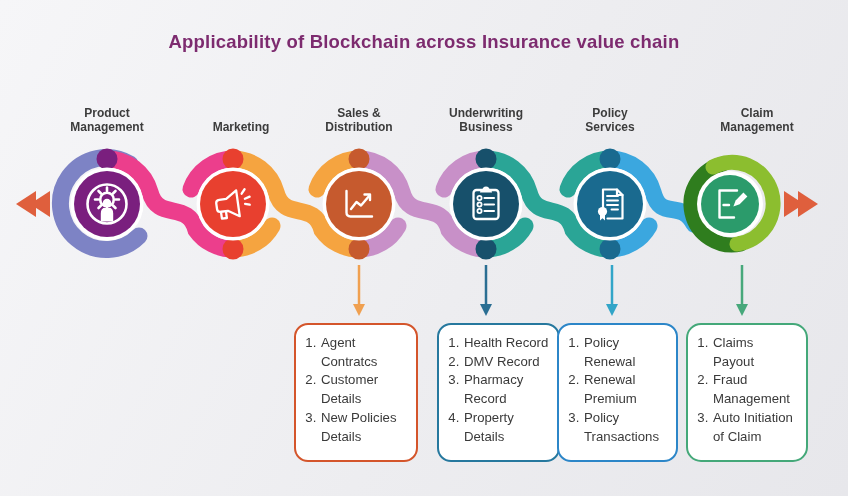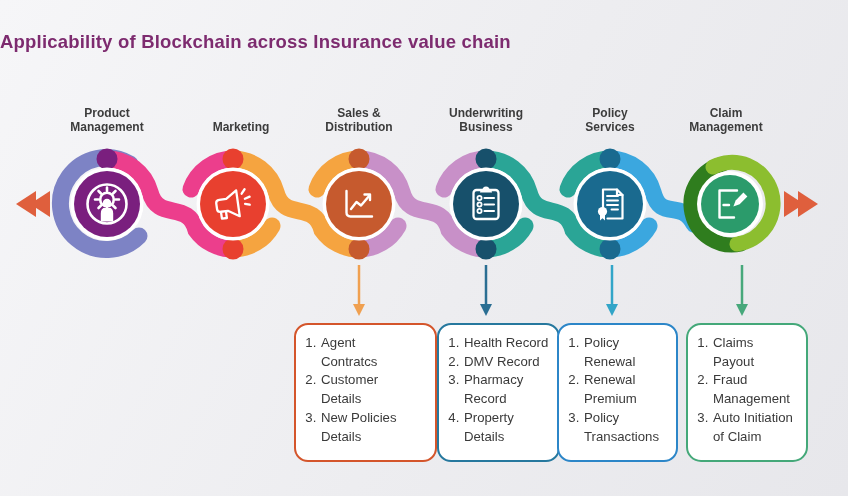--- a/index.html
+++ b/index.html
@@ -2,21 +2,21 @@
 <html><head>
 <meta charset="utf-8">
 <style>
   html,body{margin:0;padding:0;background:#dcdce0;}
   .canvas{
     position:relative;width:848px;height:496px;overflow:hidden;
     background:linear-gradient(118deg,#f6f6f8 0%,#ededf0 55%,#e7e7eb 100%);
     font-family:"Liberation Sans", sans-serif;
   }
   .title{
-    position:absolute;left:0;top:31px;width:848px;text-align:left;
+    position:absolute;left:0;top:31px;width:848px;text-align:center;
     font-size:18.5px;font-weight:700;letter-spacing:0.2px;
   }
   .stage-label{
     position:absolute;top:88px;width:130px;height:46px;
     display:flex;align-items:flex-end;justify-content:center;
     text-align:center;font-size:12px;font-weight:700;color:#3c3c3c;
     line-height:1.18;white-space:pre-line;
   }
   .chain-svg{position:absolute;left:0;top:0;}
   .callout{
@@ -39,21 +39,21 @@
 
   <div class="stage-label" style="left:42px">Product
 Management</div>
   <div class="stage-label" style="left:176px">Marketing</div>
   <div class="stage-label" style="left:294px">Sales &amp;
 Distribution</div>
   <div class="stage-label" style="left:421px">Underwriting
 Business</div>
   <div class="stage-label" style="left:545px">Policy
 Services</div>
-  <div class="stage-label" style="left:661px">Claim
+  <div class="stage-label" style="left:692px">Claim
 Management</div>
 
   <svg class="chain-svg" width="848" height="496" viewBox="0 0 848 496">
 
     <g>
       <polygon points="50,191 50,217 30,204" fill="#DF5F3D"></polygon>
       <polygon points="36,191 36,217 16,204" fill="#DF5F3D"></polygon>
     </g>
 
     <g>
@@ -173,21 +173,21 @@
       <polygon points="353,304 365,304 359,316" stroke="none" fill="#F0A050"></polygon>
       <path d="M 486,265 V 305" stroke="#2A6E92"></path>
       <polygon points="480,304 492,304 486,316" stroke="none" fill="#2A6E92"></polygon>
       <path d="M 612,265 V 305" stroke="#32A5C8"></path>
       <polygon points="606,304 618,304 612,316" stroke="none" fill="#32A5C8"></polygon>
       <path d="M 742,265 V 305" stroke="#47A87B"></path>
       <polygon points="736,304 748,304 742,316" stroke="none" fill="#47A87B"></polygon>
     </g>
   </svg>
 
-  <div class="callout" style="left: 294px; width: 143px; border-color: rgb(212, 85, 43);">
+  <div class="callout" style="left: 294px; width: 124px; border-color: rgb(212, 85, 43);">
     <ol>
       <li>Agent
 Contratcs</li>
       <li>Customer
 Details</li>
       <li>New Policies
 Details</li>
     </ol>
   </div>
   <div class="callout" style="left: 428px; width: 123px; border-color: rgb(38, 120, 158); margin-left: 9px;">

